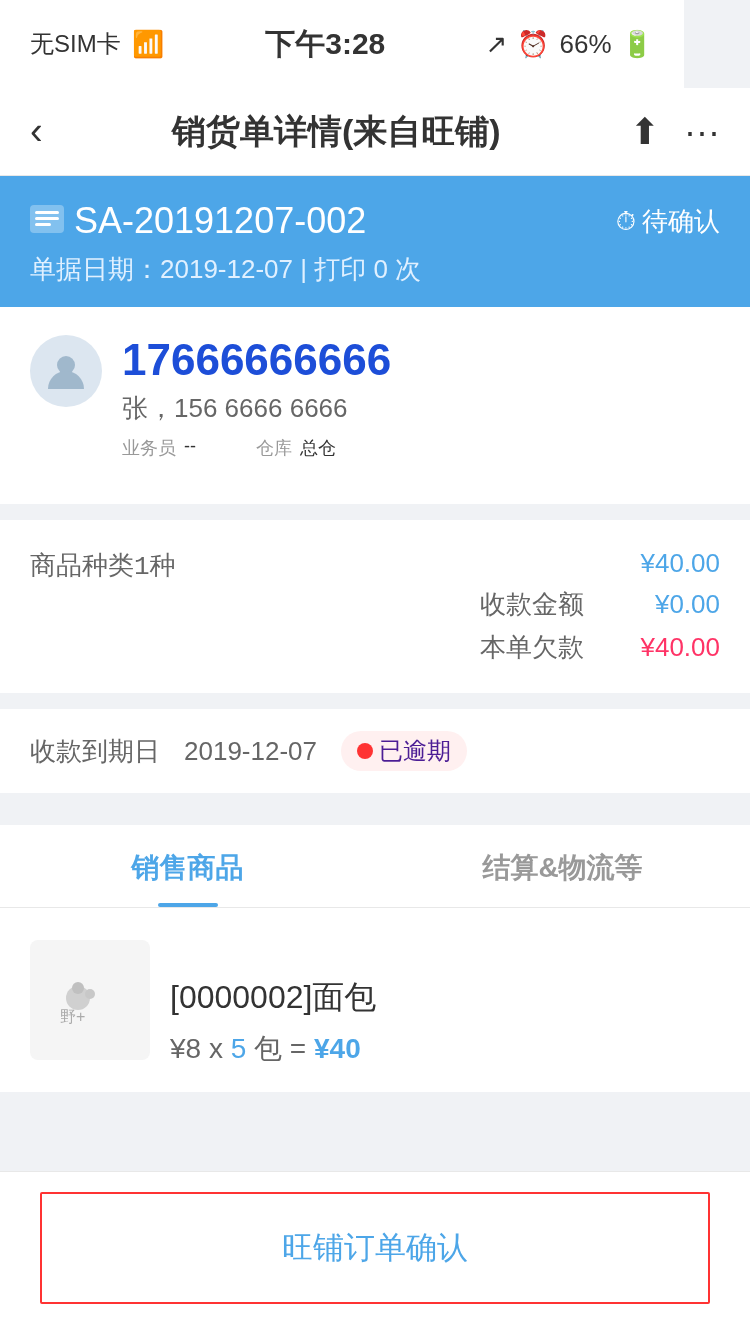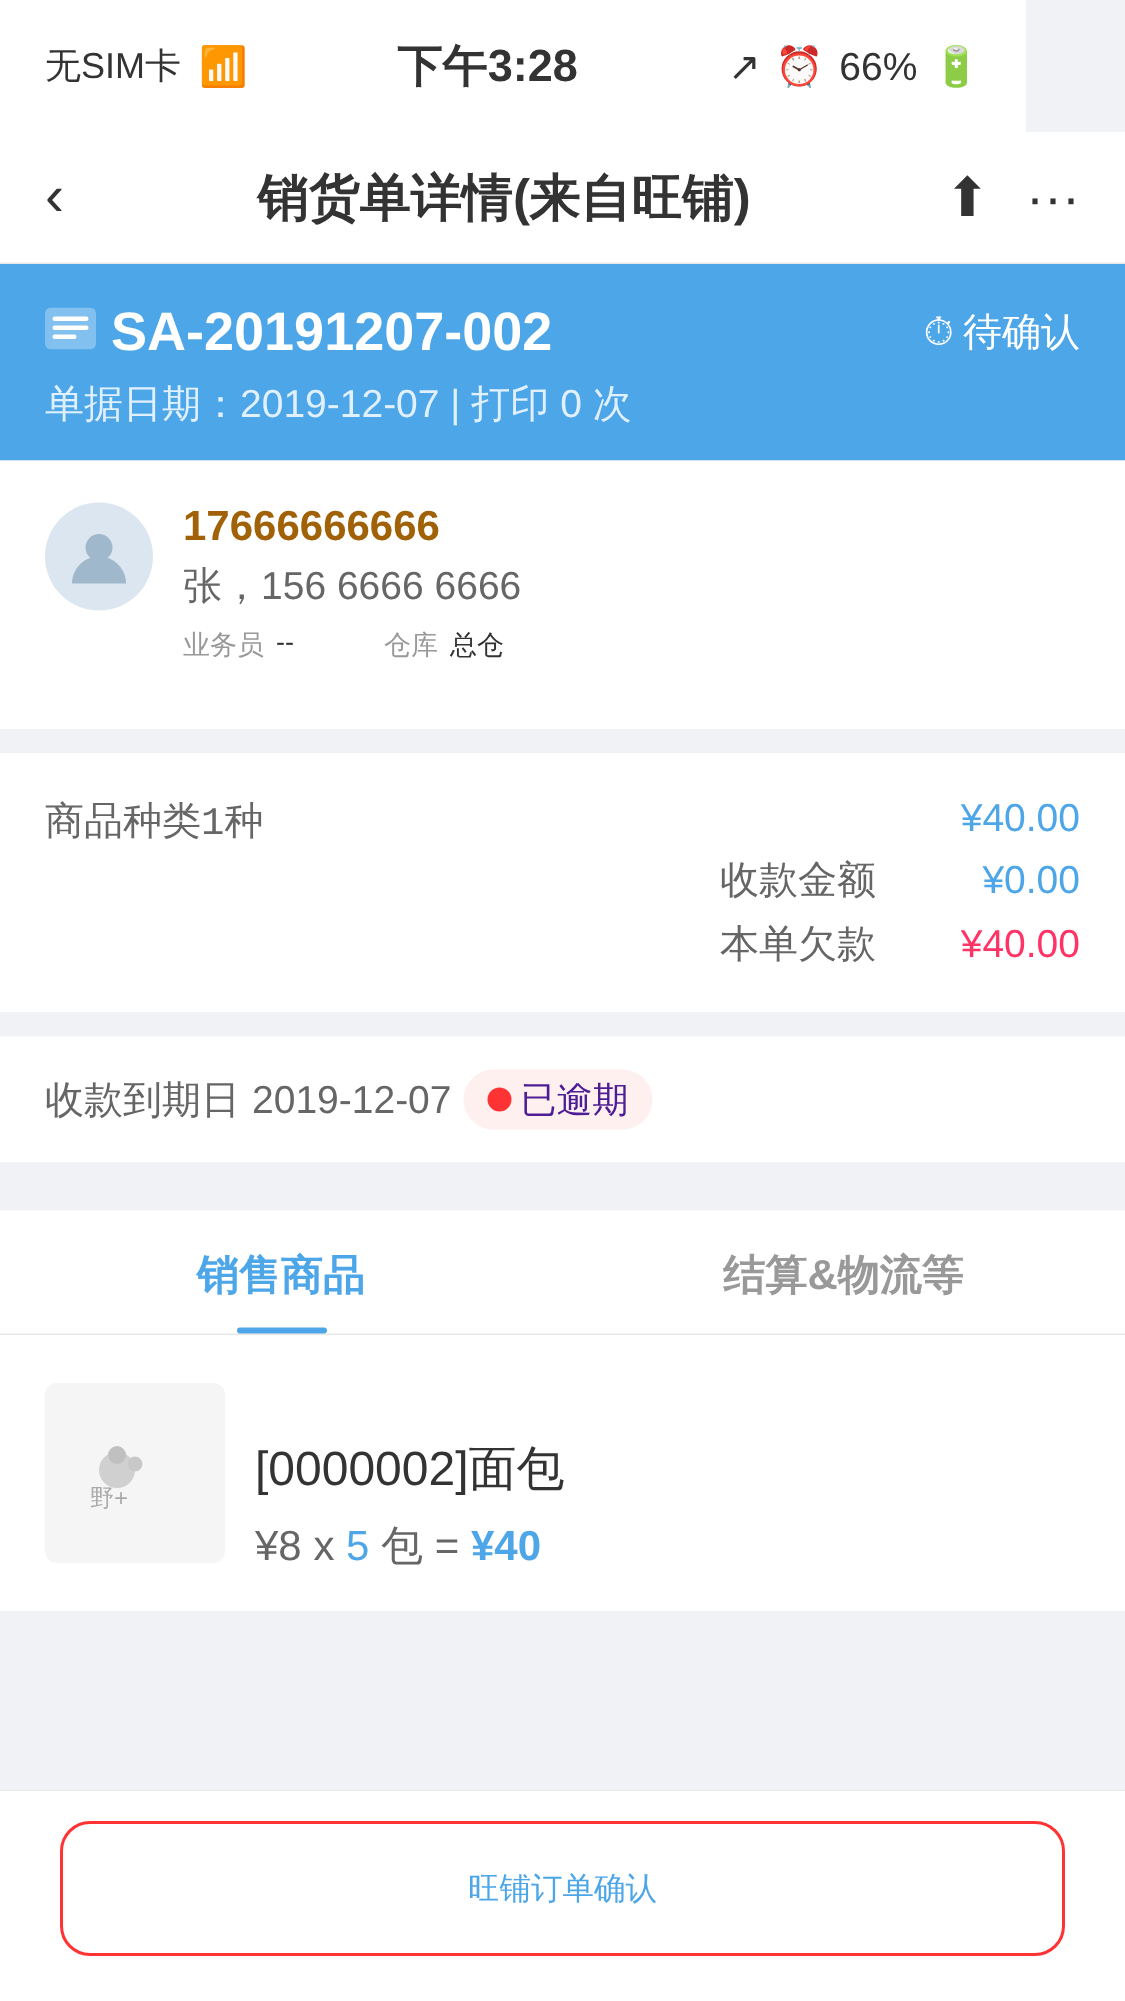--- a/index.html
+++ b/index.html
@@ -79,21 +79,21 @@
       margin-bottom: 0;
     }
     .order-header-top {
       display: flex;
       justify-content: space-between;
       align-items: center;
       margin-bottom: 10px;
     }
     .order-id {
       font-size: 36px;
-      font-weight: 700;
+      font-weight: 400;
       color: #fff;
       display: flex;
       align-items: center;
       gap: 10px;
     }
     .order-status {
       font-size: 26px;
       color: #fff;
       display: flex;
       align-items: center;
@@ -133,23 +133,23 @@
       flex-shrink: 0;
     }
     .avatar svg {
       width: 44px;
       height: 44px;
     }
     .customer-info {
       flex: 1;
     }
     .customer-phone {
-      font-size: 28px;
+      font-size: 44px;
       font-weight: 600;
-      color: #a16207;
+      color: #1d4ed8;
       margin-bottom: 6px;
     }
     .customer-name-phone {
       font-size: 26px;
       color: #666;
       margin-bottom: 10px;
     }
     .customer-meta {
       display: flex;
       align-items: center;
@@ -209,21 +209,21 @@
     }
 
     
     .due-date-section {
       background: #fff;
       padding: 22px 30px;
       font-size: 26px;
       color: #666;
       display: flex;
       align-items: center;
-      gap: 8px;
+      gap: 24px;
     }
     .overdue-badge {
       background: #fff0f0;
       color: #4c1d95;
       border-radius: 20px;
       padding: 4px 16px;
       font-size: 24px;
       display: flex;
       align-items: center;
       gap: 6px;
@@ -324,26 +324,26 @@
       position: fixed;
       bottom: 0;
       left: 0;
       width: 750px;
       background: #fff;
       padding: 20px 40px 30px;
       border-top: 1px solid #e8e8e8;
     }
     .confirm-btn {
       width: 100%;
-      height: 90px;
+      height: 112px;
       border: 2px solid #f33;
-      border-radius: 20px;
+      border-radius: 2px;
       background: #fff;
       color: #4da6e8;
-      font-size: 21px;
+      font-size: 31px;
       font-weight: 500;
       cursor: pointer;
       display: flex;
       align-items: center;
       justify-content: center;
     }
 
     .sim-text { font-size: 24px; }
     .wifi-icon { font-size: 26px; }
   </style>

